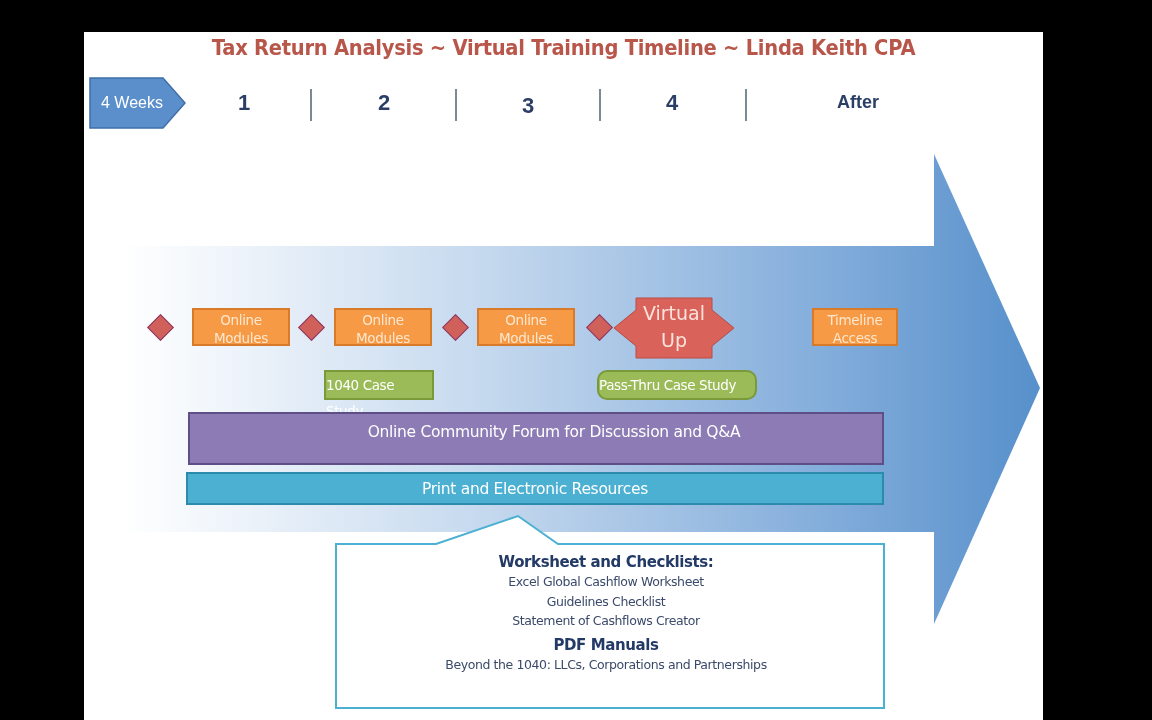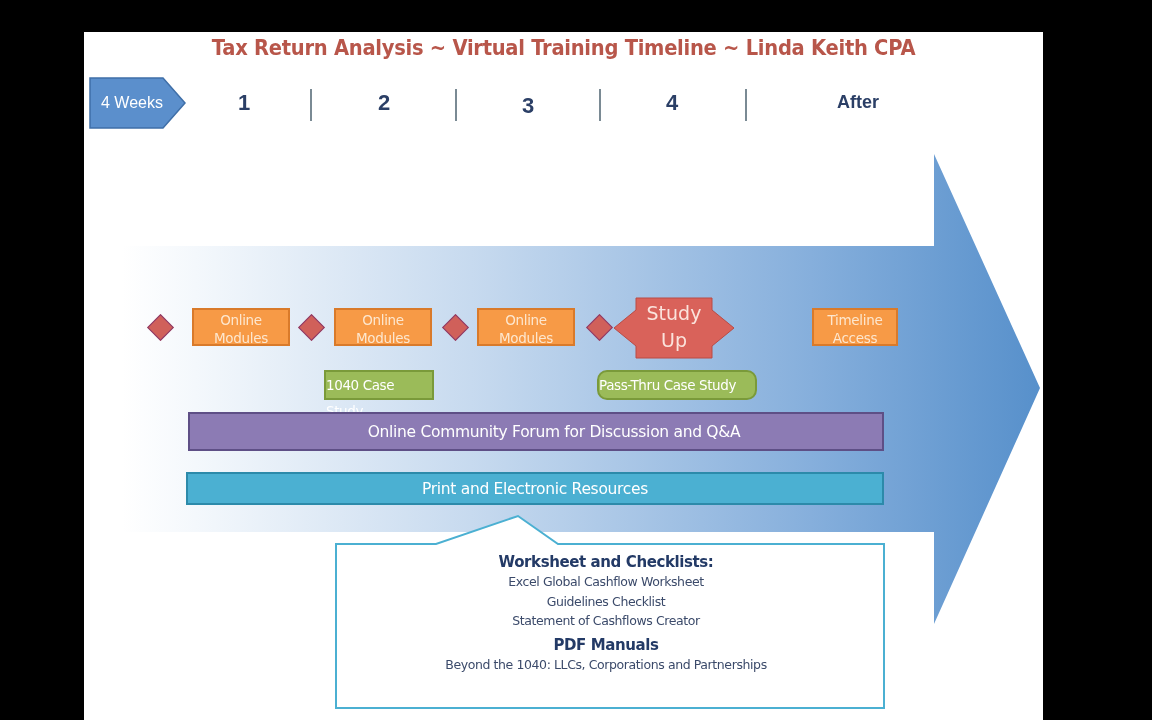--- a/index.html
+++ b/index.html
@@ -143,21 +143,21 @@
       color: #ffffff;
       font-size: 15.5px;
       text-align: center;
       font-family: "DejaVu Sans", sans-serif;
       letter-spacing: -0.3px;
     }
     .bar.purple {
       left: 104px;
       top: 380px;
       width: 696px;
-      height: 39px;
+      height: 53px;
       line-height: 37px;
       background: #8c7bb4;
       border: 2px solid #5e4f86;
       padding-left: 36px;
     }
     .bar.cyan {
       left: 102px;
       top: 440px;
       width: 698px;
       height: 33px;
@@ -248,21 +248,21 @@
   <div class="orange-box" style="left:393px; top:276px; width:98px;">
     <div>Online</div>
     <div>Modules</div>
   </div>
 
   <div class="finish-up">
     <svg width="124" height="64" viewBox="0 0 124 64">
       <polygon points="2,32 24,14 24,2 100,2 100,14 122,32 100,50 100,62 24,62 24,50" fill="#d9625a" stroke="#b94a44" stroke-width="1"></polygon>
     </svg>
     <div class="label">
-      <div>Study</div>
+      <div>Virtual</div>
       <div>Up</div>
     </div>
   </div>
 
   <div class="orange-box" style="left:728px; top:276px; width:86px;">
     <div>Timeline</div>
     <div>Access</div>
   </div>
 
   <div class="green-box" style="left:240px; top:338px; width:110px;">1040 Case Study</div>

